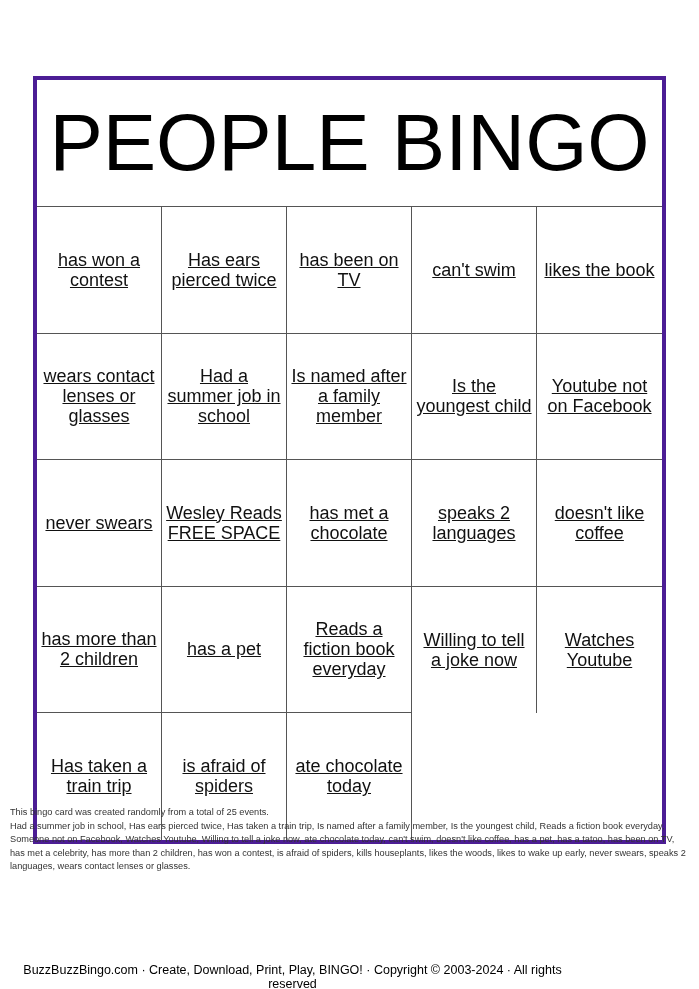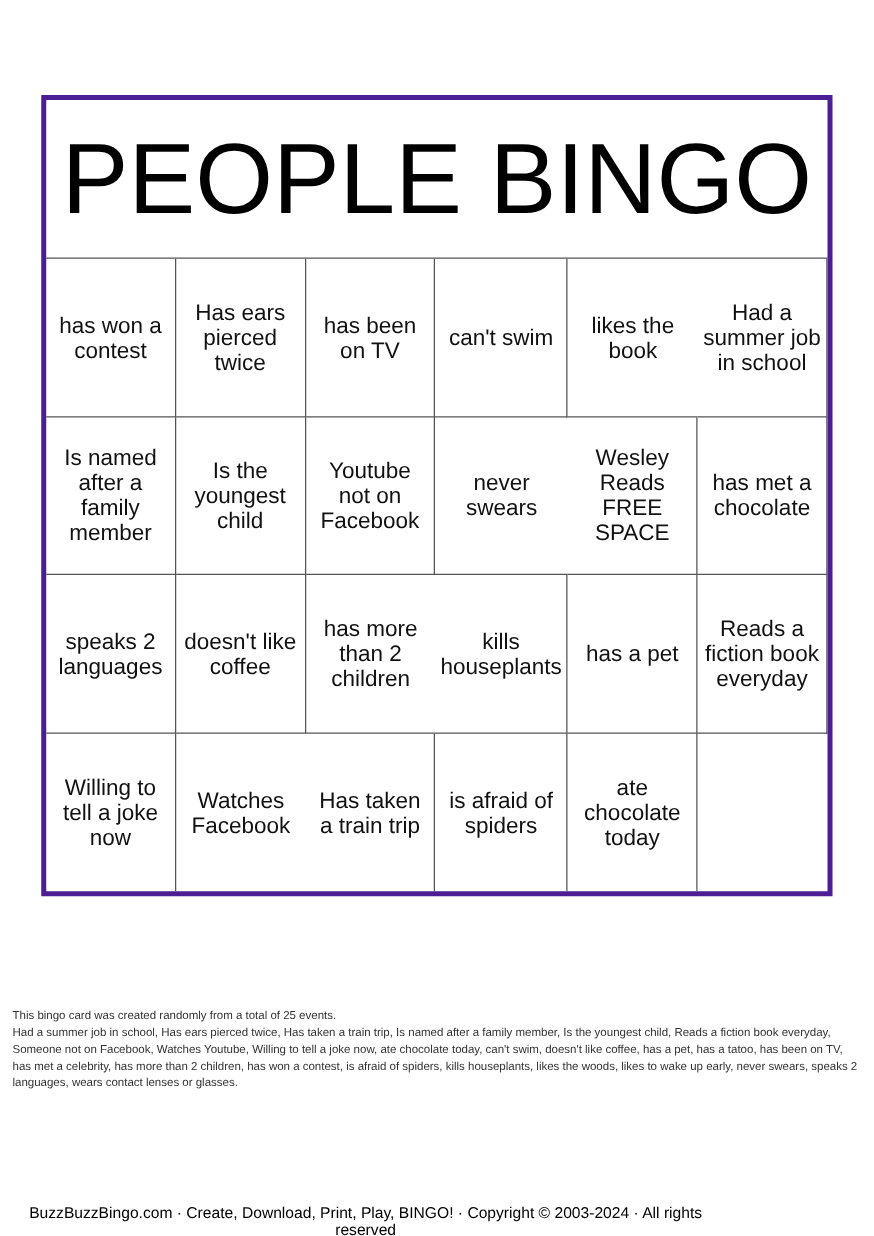--- a/index.html
+++ b/index.html
@@ -1,51 +1,51 @@
 <!DOCTYPE html>
 <html><head>
 <meta charset="utf-8">
 <style>
   html, body { margin:0; padding:0; background:#fff; }
   body { width:699px; height:989px; position:relative; font-family:"Liberation Sans", sans-serif; color:#111; overflow:hidden; }
   .card { position:absolute; left:33px; top:36px; width:633px; border:4px solid #4c1d95; box-sizing:border-box;margin-top:40px; }
   .title { height:127px; display:flex; align-items:center; justify-content:center; font-size:80px; color:#000; border-bottom:1px solid #555; box-sizing:border-box; letter-spacing:0px; }
-  .grid { display:grid; grid-template-columns:repeat(6, 1fr); }
+  .grid { display:grid; grid-template-columns:repeat(5, 1fr);text-decoration:underline; }
   .cell { height:126.5px; border-right:1px solid #555; border-bottom:1px solid #555; box-sizing:border-box; display:flex; align-items:center; justify-content:center; text-align:center; font-size:18px; line-height:20px; padding:0 4px; }
   .cell:nth-child(5n) { border-right:none; }
   .cell:nth-last-child(-n+5) { border-bottom:none; }
   .info { position:absolute; left:10px; top:806px; width:680px; font-size:9.2px; line-height:13.6px; color:#333; }
   .footer { position:absolute; left:0; top:963px; width:585px; text-align:center; font-size:12.5px; color:#000000; }
 </style>
 </head>
 <body>
 
 <div class="card">
   <div class="title">PEOPLE BINGO</div>
   <div class="grid">
     <div class="cell">has won a contest</div>
     <div class="cell">Has ears pierced twice</div>
     <div class="cell">has been on TV</div>
     <div class="cell">can't swim</div>
     <div class="cell">likes the book</div>
+    <div class="cell">wears contact lenses or glasses</div>
     <div class="cell">Had a summer job in school</div>
     <div class="cell">Is named after a family member</div>
     <div class="cell">Is the youngest child</div>
     <div class="cell">Youtube not on Facebook</div>
     <div class="cell">never swears</div>
     <div class="cell">Wesley Reads FREE SPACE</div>
     <div class="cell">has met a chocolate</div>
     <div class="cell">speaks 2 languages</div>
     <div class="cell">doesn't like coffee</div>
     <div class="cell">has more than 2 children</div>
-    <div class="cell">kills houseplants</div>
     <div class="cell">has a pet</div>
     <div class="cell">Reads a fiction book everyday</div>
     <div class="cell">Willing to tell a joke now</div>
-    <div class="cell">Watches Facebook</div>
+    <div class="cell">Watches Youtube</div>
     <div class="cell">Has taken a train trip</div>
     <div class="cell">is afraid of spiders</div>
     <div class="cell">ate chocolate today</div>
   </div>
 </div>
 
 <div class="info">
   <div>This bingo card was created randomly from a total of 25 events.</div>
   <div>Had a summer job in school, Has ears pierced twice, Has taken a train trip, Is named after a family member, Is the youngest child, Reads a fiction book everyday, Someone not on Facebook, Watches Youtube, Willing to tell a joke now, ate chocolate today, can't swim, doesn't like coffee, has a pet, has a tatoo, has been on TV, has met a celebrity, has more than 2 children, has won a contest, is afraid of spiders, kills houseplants, likes the woods, likes to wake up early, never swears, speaks 2 languages, wears contact lenses or glasses.</div>
 </div>

